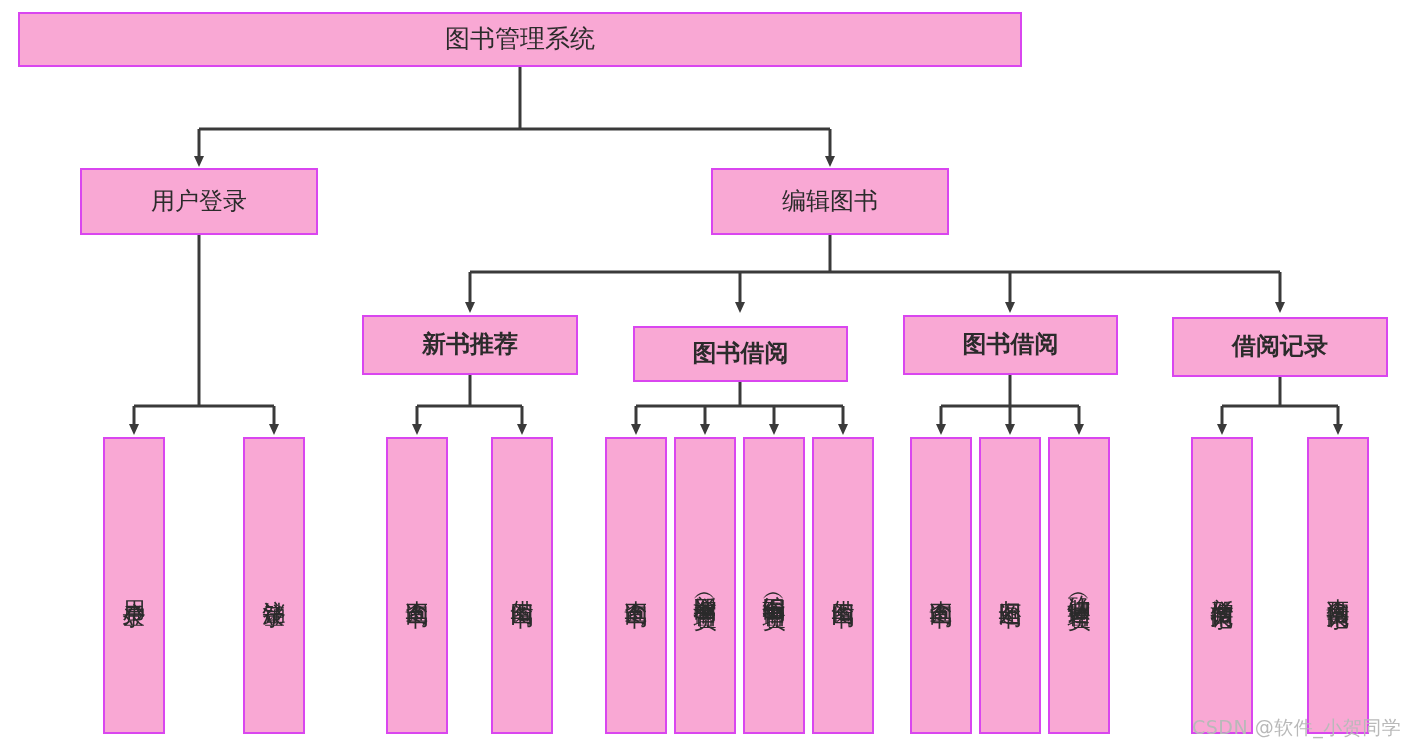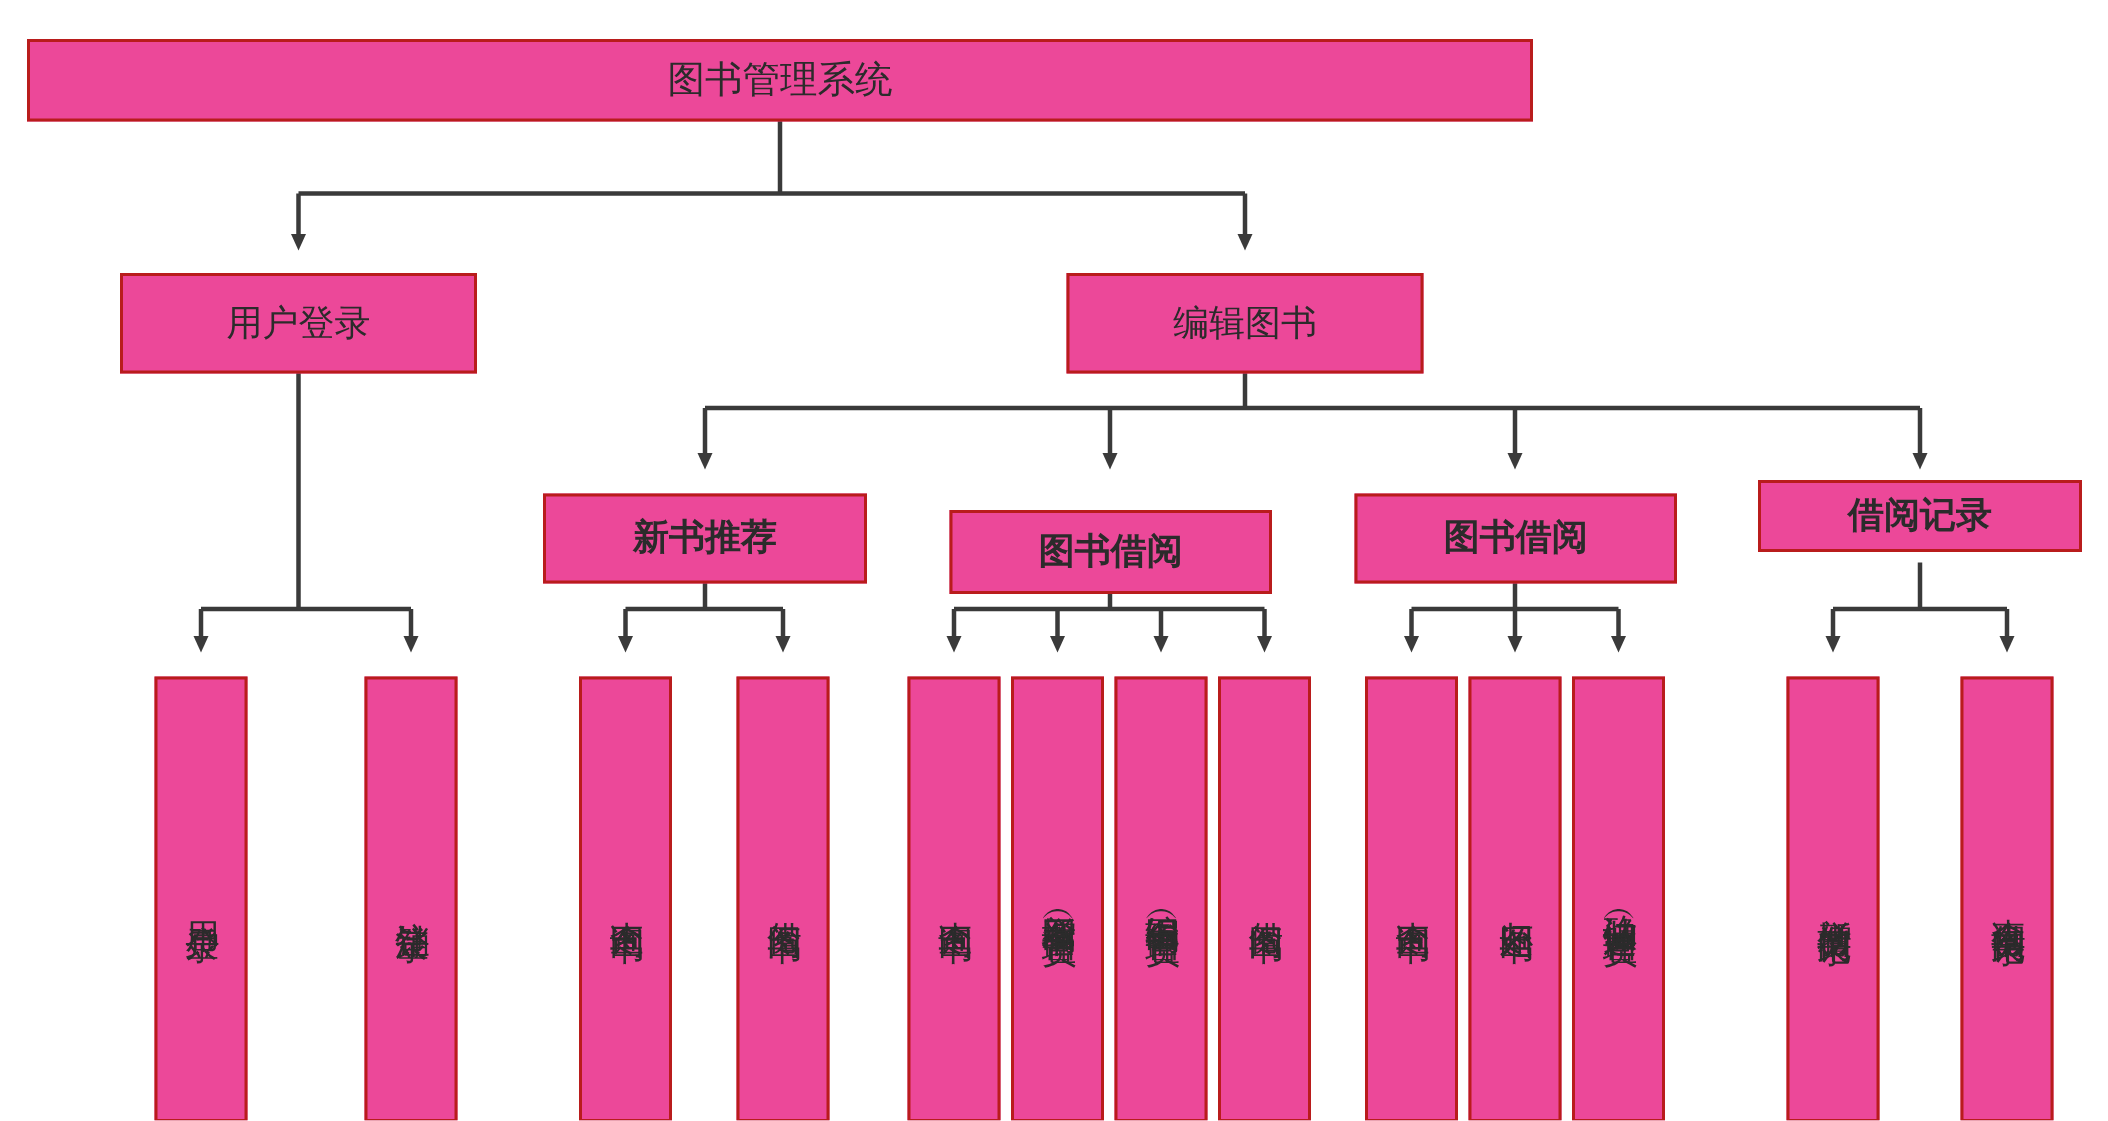--- a/index.html
+++ b/index.html
@@ -19,26 +19,25 @@
     position: absolute;
     left: 0;
     top: 0;
     width: 1405px;
     height: 747px;
     pointer-events: none;
   }
   .node {
     position: absolute;
     box-sizing: border-box;
-    background: #ec4899;
-    border: 2px solid #b91c1c;
+    background: #f9a8d4;
+    border: 2px solid #d946ef;
     display: flex;
     align-items: center;
     justify-content: center;
-    margin-top: 14px;
   }
   .node.root    { border-width: 2px; }
   .node-label {
     color: #2b2b2b;
     text-align: center;
     line-height: 1.15;
     white-space: nowrap;
   }
   .node.root .node-label    { font-size: 25px; }
   .node.level2 .node-label  { font-size: 24px; }
@@ -137,21 +136,21 @@
 
   <div class="node level3" style="left:362px; top:315px; width:216px; height:60px;">
     <span class="node-label">新书推荐</span>
   </div>
   <div class="node level3" style="left:633px; top:326px; width:215px; height:56px;">
     <span class="node-label">图书借阅</span>
   </div>
   <div class="node level3" style="left:903px; top:315px; width:215px; height:60px;">
     <span class="node-label">图书借阅</span>
   </div>
-  <div class="node level3" style="left:1172px; top:306px; width:216px; height:48px;">
+  <div class="node level3" style="left:1172px; top:317px; width:216px; height:60px;">
     <span class="node-label">借阅记录</span>
   </div>
 
   <div class="node leaf" style="left:103px; top:437px; width:62px; height:297px;">
     <span class="node-label">用户登录</span>
   </div>
   <div class="node leaf" style="left:243px; top:437px; width:62px; height:297px;">
     <span class="node-label">注销登录</span>
   </div>
 
@@ -185,14 +184,15 @@
     <span class="node-label">确认归还（管理员）</span>
   </div>
 
   <div class="node leaf" style="left:1191px; top:437px; width:62px; height:297px;">
     <span class="node-label">新增借阅记录</span>
   </div>
   <div class="node leaf" style="left:1307px; top:437px; width:62px; height:297px;">
     <span class="node-label">查询借阅记录</span>
   </div>
 
+  <div class="watermark" style="left:1192px; top:715px;">CSDN @软件_小贺同学</div>
 
 </div>
 
 </body></html>

